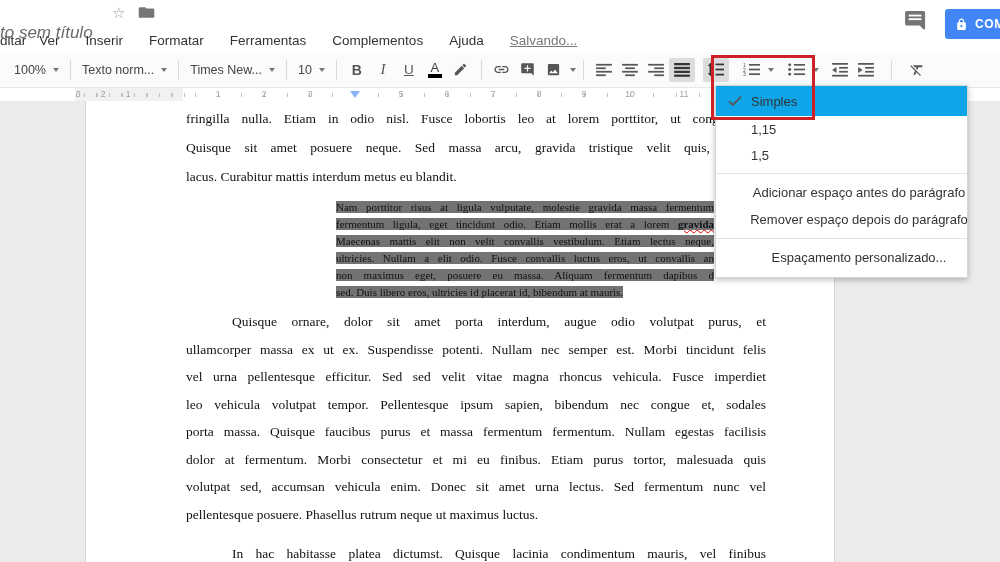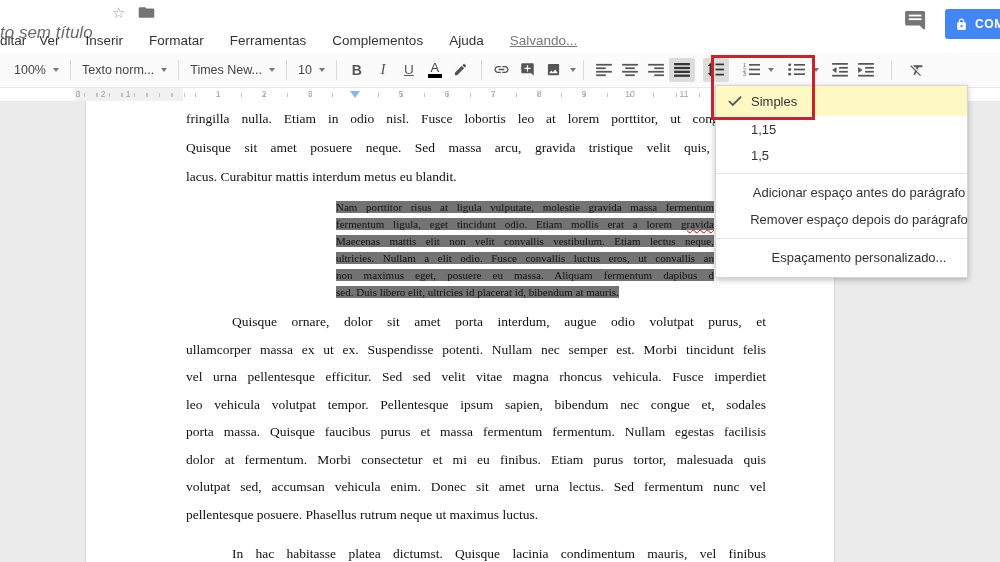--- a/index.html
+++ b/index.html
@@ -52,29 +52,29 @@
   .canvas { position:absolute; top:101px; left:0; width:1000px; height:461px; background:#ebebeb; }
   .page { position:absolute; left:85px; top:0; width:750px; height:461px; background:#fff; border-left:1px solid #d8d8d8; border-right:1px solid #d8d8d8; }
   .text-col { position:absolute; left:100px; top:0; width:580px; font-family:"Liberation Serif",serif; color:#111; }
   .para { font-size:13.5px; line-height:27.5px; }
   .para.p1 { line-height:29px; margin-top:3px; }
   .jline { text-align:justify; text-align-last:justify; text-justify:inter-word; white-space:nowrap; }
   .lline { text-align:left; }
   .sel-block { margin:8px 0 0 150px; width:378px; font-size:11px; line-height:17px; }
   .sel-block .jline, .sel-block .lline { white-space:nowrap; }
   .selhl { background:#737373; }
-  .squiggle { text-decoration:underline; text-decoration-style:wavy; text-decoration-color:#e00000; text-decoration-thickness:1px; }
+  .squiggle { text-decoration:underline; text-decoration-style:wavy; text-decoration-color:#e00000; text-decoration-thickness:1px;font-weight:bold; }
   .para.p3 { margin-top:7px; }
   .para.p4 { margin-top:12px; }
   .indent1 { text-indent:46px; }
 
   
   .spacing-menu { position:absolute; left:715px; top:85px; width:253px; background:#fff; border:1px solid #d5d5d5; box-shadow:0 2px 6px rgba(0,0,0,.25); z-index:50; padding-bottom:6px; font-size:13px; color:#333; }
   .opt-row { height:26px; display:flex; align-items:center; position:relative; cursor:pointer; }
-  .opt-row.hovered { background:#fef9c3; height:30px; }
+  .opt-row.hovered { background:#0ea5e9; height:30px; }
   .opt-check { position:absolute; left:12px; top:50%; transform:translateY(-50%); width:14px; height:11px; }
   .opt-label { margin-left:35px; white-space:nowrap; }
   .menu-sep { height:1px; background:#e3e3e3; margin:5px 0; }
   .action-row { height:27px; display:flex; align-items:center; cursor:pointer;justify-content:center; }
   .action-row .opt-label { margin-left:35px; }
 
   
   .red-box { position:absolute; left:711px; top:55px; width:104px; height:65px; border:3px solid #cc2127; z-index:60; pointer-events:none; }
 </style>
 </head>
@@ -313,21 +313,21 @@
           <div class="jline">Quisque sit amet posuere neque. Sed massa arcu, gravida tristique velit quis, rhoncus</div>
           <div class="lline">lacus. Curabitur mattis interdum metus eu blandit.</div>
         </div>
 
         <div class="sel-block">
           <div class="jline"><span class="selhl">Nam porttitor risus at ligula vulputate, molestie gravida massa fermentum</span></div>
           <div class="jline"><span class="selhl"><span>fermentum ligula, eget tincidunt odio. Etiam mollis erat a lorem </span><span class="squiggle">gravida</span></span></div>
           <div class="jline"><span class="selhl">Maecenas mattis elit non velit convallis vestibulum. Etiam lectus neque,</span></div>
           <div class="jline"><span class="selhl">ultricies. Nullam a elit odio. Fusce convallis luctus eros, ut convallis an</span></div>
           <div class="jline"><span class="selhl">non maximus eget, posuere eu massa. Aliquam fermentum dapibus d</span></div>
-          <div class="lline"><span class="selhl">sed. Duis libero elit, ultricies id placerat id, bibendum at mauris.</span></div>
+          <div class="lline"><span class="selhl">sed. Duis libero eros, ultricies id placerat id, bibendum at mauris.</span></div>
         </div>
 
         <div class="para p3">
           <div class="jline indent1">Quisque ornare, dolor sit amet porta interdum, augue odio volutpat purus, et</div>
           <div class="jline">ullamcorper massa ex ut ex. Suspendisse potenti. Nullam nec semper est. Morbi tincidunt felis</div>
           <div class="jline">vel urna pellentesque efficitur. Sed sed velit vitae magna rhoncus vehicula. Fusce imperdiet</div>
           <div class="jline">leo vehicula volutpat tempor. Pellentesque ipsum sapien, bibendum nec congue et, sodales</div>
           <div class="jline">porta massa. Quisque faucibus purus et massa fermentum fermentum. Nullam egestas facilisis</div>
           <div class="jline">dolor at fermentum. Morbi consectetur et mi eu finibus. Etiam purus tortor, malesuada quis</div>
           <div class="jline">volutpat sed, accumsan vehicula enim. Donec sit amet urna lectus. Sed fermentum nunc vel</div>

